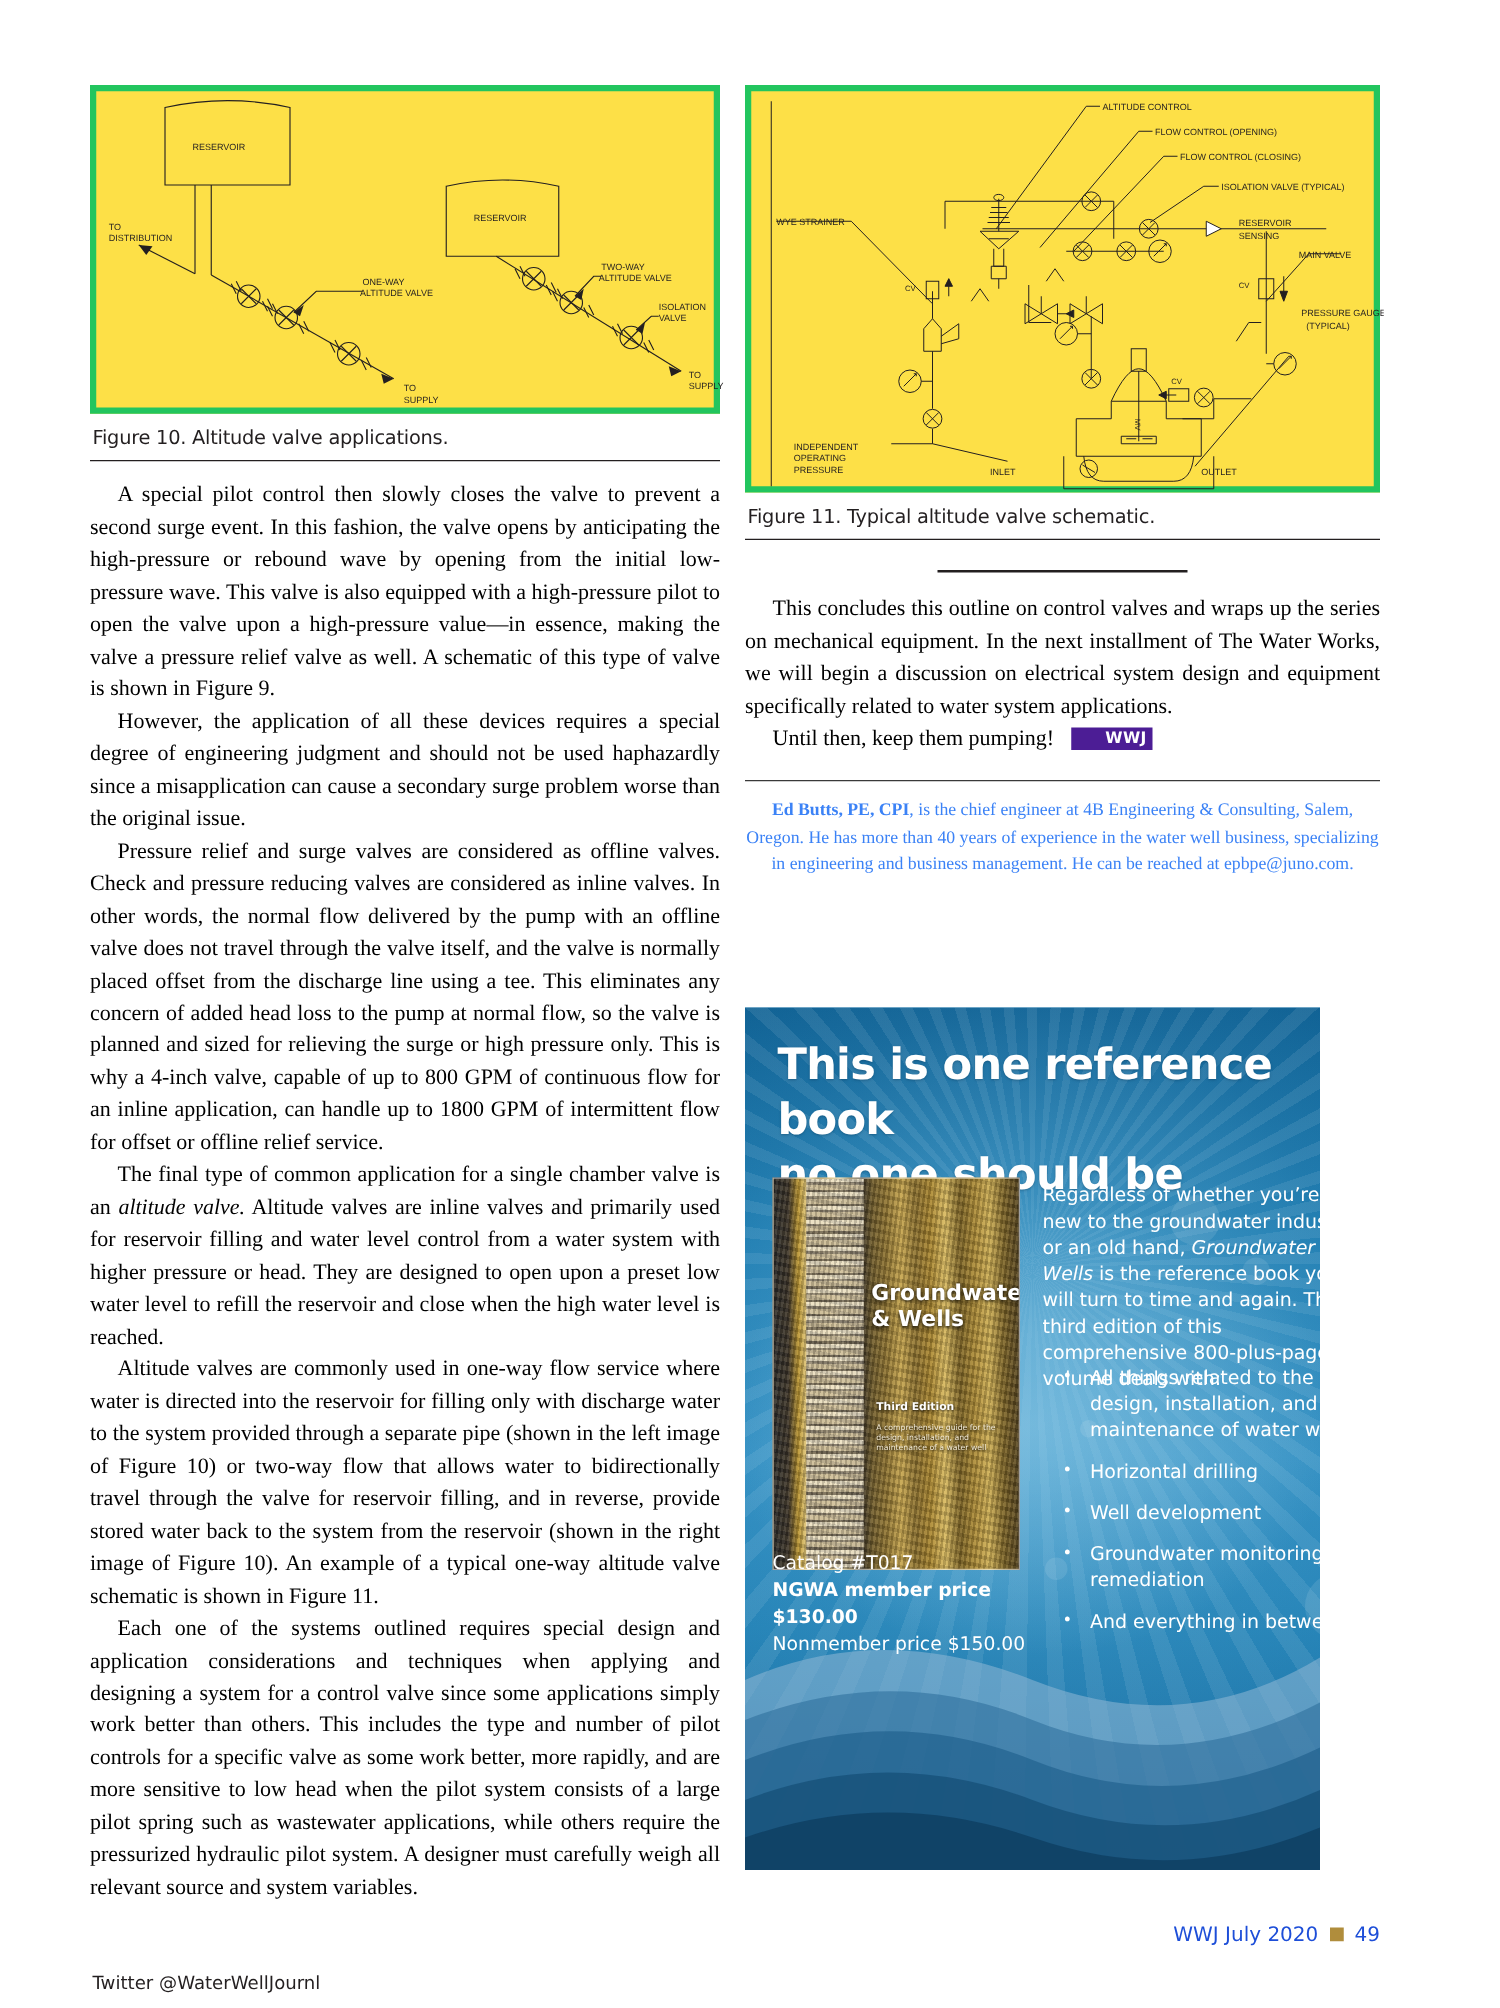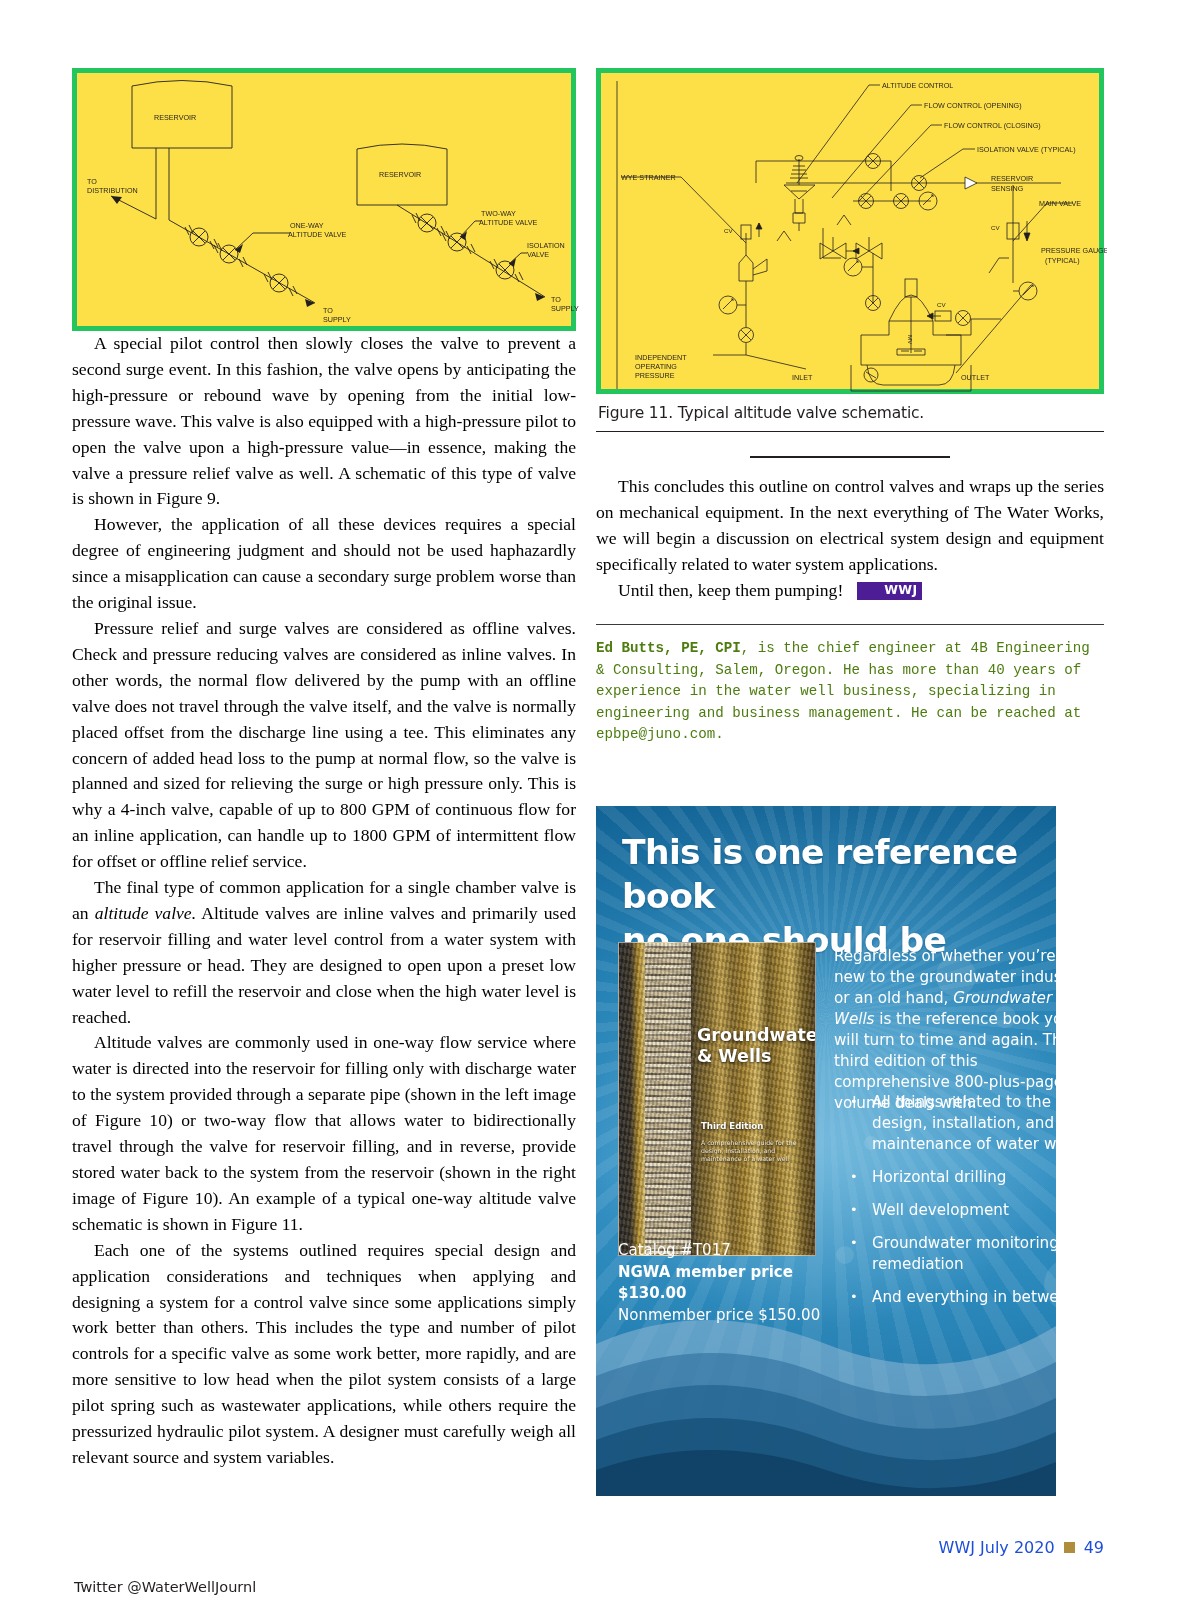--- a/index.html
+++ b/index.html
@@ -91,24 +91,25 @@
     font-weight: bold;
     font-size: 12.5px;
     letter-spacing: 0.3px;
     padding: 2px 5px 3px 5px;
     vertical-align: 2px;
     margin-left: 14px;
     line-height: 1;
   }
 
   .bio {
-    font-family: Liberation Mono, monospace;
+    font-family: Liberation Serif, serif;
     font-size: 14.2px;
     line-height: 21.5px;
-    color: #4d7c0f;
+    color: #3b82f6;
+    text-align: center;
   }
   .bio b { font-weight: bold; }
 
   
   .ad {
     position: absolute;
     left: 596px;
     top: 806px;
     width: 460px;
     height: 690px;
@@ -386,20 +387,21 @@
         <text class="dwg-txt" x="402" y="152">ALTITUDE VALVE</text>
         <text class="dwg-txt" x="450" y="175">ISOLATION</text>
         <text class="dwg-txt" x="450" y="184">VALVE</text>
         <text class="dwg-txt" x="246" y="240">TO</text>
         <text class="dwg-txt" x="246" y="249">SUPPLY</text>
         <text class="dwg-txt" x="474" y="229">TO</text>
         <text class="dwg-txt" x="474" y="238">SUPPLY</text>
       </svg>
     </div>
 
+    <div class="fig-caption">Figure 10. Altitude valve applications.</div>
 
     <div class="body-text">
       <p>A special pilot control then slowly closes the valve to prevent a second surge event. In this fashion, the valve opens by anticipating the high-pressure or rebound wave by opening from the initial low-pressure wave. This valve is also equipped with a high-pressure pilot to open the valve upon a high-pressure value—in essence, making the valve a pressure relief valve as well. A schematic of this type of valve is shown in Figure 9.</p>
       <p>However, the application of all these devices requires a special degree of engineering judgment and should not be used haphazardly since a misapplication can cause a secondary surge problem worse than the original issue.</p>
       <p>Pressure relief and surge valves are considered as offline valves. Check and pressure reducing valves are considered as inline valves. In other words, the normal flow delivered by the pump with an offline valve does not travel through the valve itself, and the valve is normally placed offset from the discharge line using a tee. This eliminates any concern of added head loss to the pump at normal flow, so the valve is planned and sized for relieving the surge or high pressure only. This is why a 4-inch valve, capable of up to 800 GPM of continuous flow for an inline application, can handle up to 1800 GPM of intermittent flow for offset or offline relief service.</p>
       <p><span>The final type of common application for a single chamber valve is an </span><em>altitude valve.</em><span> Altitude valves are inline valves and primarily used for reservoir filling and water level control from a water system with higher pressure or head. They are designed to open upon a preset low water level to refill the reservoir and close when the high water level is reached.</span></p>
       <p>Altitude valves are commonly used in one-way flow service where water is directed into the reservoir for filling only with discharge water to the system provided through a separate pipe (shown in the left image of Figure 10) or two-way flow that allows water to bidirectionally travel through the valve for reservoir filling, and in reverse, provide stored water back to the system from the reservoir (shown in the right image of  Figure 10). An example of a typical one-way altitude valve schematic is shown in Figure 11.</p>
       <p>Each one of the systems outlined requires special design and application considerations and techniques when applying and designing a system for a control valve since some applications simply work better than others. This includes the type and number of pilot controls for a specific valve as some work better, more rapidly, and are more sensitive to low head when the pilot system consists of a large pilot spring such as wastewater applications, while others require the pressurized hydraulic pilot system. A designer must carefully weigh all relevant source and system variables.</p>
     </div>
   </div>
@@ -538,21 +540,21 @@
         <text class="dwg-txt-s" x="336" y="234">CV</text>
         <text class="dwg-txt-s" x="307" y="262" transform="rotate(90 307 262)">MV</text>
       </svg>
     </div>
 
     <div class="fig-caption">Figure 11. Typical altitude valve schematic.</div>
 
     <div class="short-rule"></div>
 
     <div class="body-text">
-      <p>This concludes this outline on control valves and wraps up the series on mechanical equipment. In the next everything of The Water Works, we will begin a discussion on electrical system design and equipment specifically related to water system applications.</p>
+      <p>This concludes this outline on control valves and wraps up the series on mechanical equipment. In the next installment of The Water Works, we will begin a discussion on electrical system design and equipment specifically related to water system applications.</p>
       <p><span>Until then, keep them pumping!</span><span class="wwj-badge">WWJ</span></p>
     </div>
 
     <div class="thin-rule"></div>
 
     <div class="bio">
       <b>Ed Butts, PE, CPI</b><span>, is the chief engineer at 4B Engineering &amp; Consulting, Salem, Oregon. He has more than 40 years of experience in the water well business, specializing in engineering and business management. He can be reached at epbpe@juno.com.</span>
     </div>
   </div>
 

